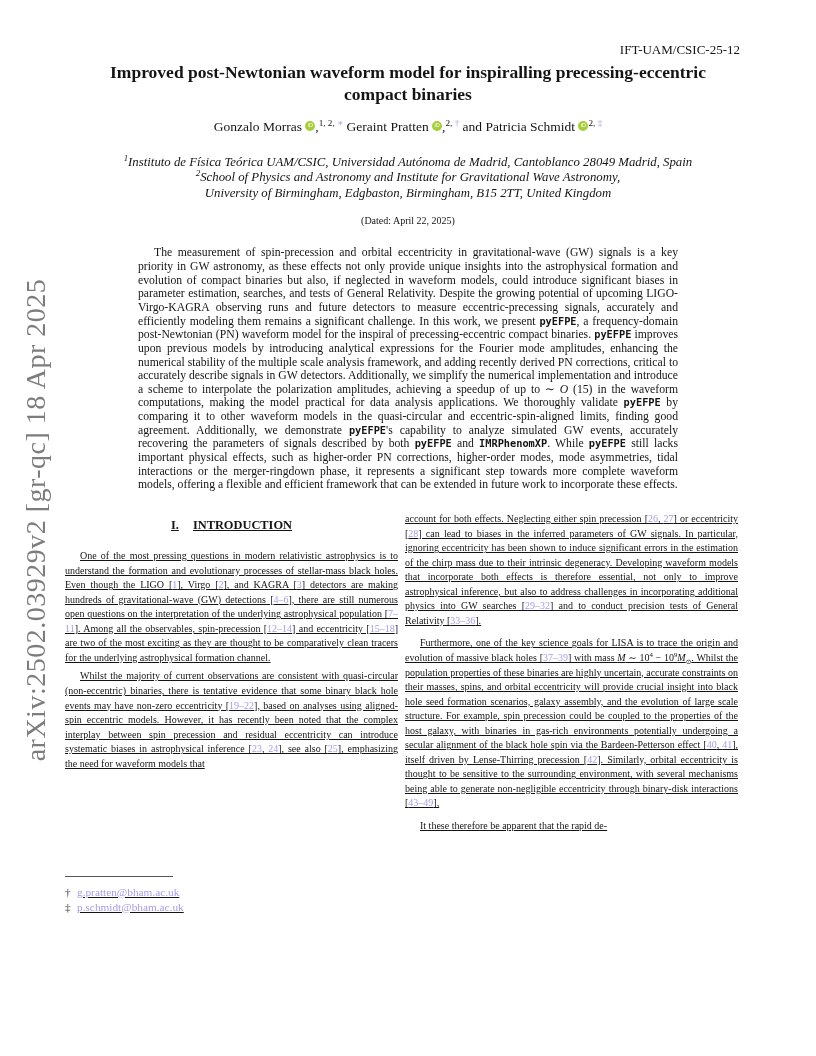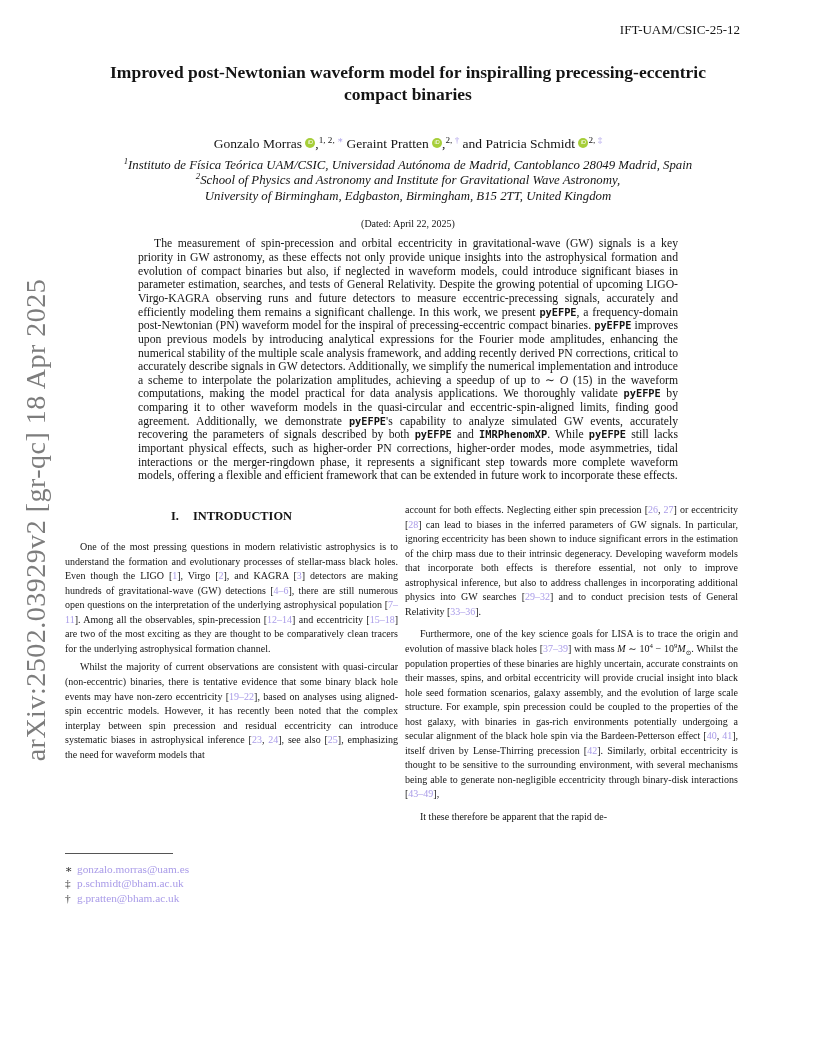--- a/index.html
+++ b/index.html
@@ -15,61 +15,62 @@
     position: absolute;
     left: 36px; top: 520px;
     transform: translate(-50%, -50%) rotate(-90deg);
     white-space: nowrap;
     font-size: 28px;
     color: #7d7d7d;
     letter-spacing: 0.5px;
   }
   .report-number {
     position: absolute;
-    top: 22px; right: 76px;
+    top: 42px; right: 76px;
     font-size: 13px;
   }
   .title {
     margin: 62px auto 4px;
     max-width: 640px;
     text-align: center;
     font-size: 17.5px;
     font-weight: bold;
     line-height: 1.25;
   }
   .authors {
-    margin-top: 30px;
+    margin-top: 13px;
     text-align: center;
     font-size: 13.5px;
   }
-  .affils { margin-top: 6px; }
+  .affils { margin-top: 20px; }
   .affil {
     text-align: center;
     font-style: italic;
     font-size: 12.8px;
     line-height: 15.5px;
   }
   .dated {
     margin-top: 14px;
     text-align: center;
     font-size: 10px;
   }
   .abstract {
     width: 540px;
-    margin: 8px auto 0;
+    margin: 20px auto 0;
     font-size: 11.7px;
     line-height: 13.65px;
     text-align: justify;
     text-indent: 16px;
   }
   .columns {
     margin: 20px 65px 0;
     display: flex;
     gap: 7px;
     height: 468px;
+    text-decoration: underline;
   }
   .col { width: 333px; }
   .col-left { display: flex; flex-direction: column; }
   .section-heading {
     text-align: center;
     font-weight: bold;
     font-size: 12.4px;
     margin: 6px 0 16px;
   }
   .section-heading .sec-label { margin-right: 14px; }
@@ -147,27 +148,24 @@
     <div class="col col-left">
       <div class="section-heading">
         <span class="sec-label">I.</span><span>INTRODUCTION</span>
       </div>
       <p class="para indent"><span class="seg-x">One of the most pressing questions in modern relativistic astrophysics is to understand the formation and evolutionary processes of stellar-mass black holes. Even though the LIGO [</span><span class="seg-c">1</span><span class="seg-x">], Virgo [</span><span class="seg-c">2</span><span class="seg-x">], and KAGRA [</span><span class="seg-c">3</span><span class="seg-x">] detectors are making hundreds of gravitational-wave (GW) detections [</span><span class="seg-c">4–6</span><span class="seg-x">], there are still numerous open questions on the interpretation of the underlying astrophysical population [</span><span class="seg-c">7–11</span><span class="seg-x">]. Among all the observables, spin-precession [</span><span class="seg-c">12–14</span><span class="seg-x">] and eccentricity [</span><span class="seg-c">15–18</span><span class="seg-x">] are two of the most exciting as they are thought to be comparatively clean tracers for the underlying astrophysical formation channel.</span></p>
       <p class="para indent"><span class="seg-x">Whilst the majority of current observations are consistent with quasi-circular (non-eccentric) binaries, there is tentative evidence that some binary black hole events may have non-zero eccentricity [</span><span class="seg-c">19–22</span><span class="seg-x">], based on analyses using aligned-spin eccentric models. However, it has recently been noted that the complex interplay between spin precession and residual eccentricity can introduce systematic biases in astrophysical inference [</span><span class="seg-c">23</span><span class="seg-x">, </span><span class="seg-c">24</span><span class="seg-x">], see also [</span><span class="seg-c">25</span><span class="seg-x">], emphasizing the need for waveform models that</span></p>
 
       <div class="footnotes">
         <div class="fn-rule"></div>
         <div class="fn-row">
-          <span class="fn-marker">∗</span><span class="fn-email">gonzalo.morras@uam.es</span>
+          <span class="fn-marker">†</span><span class="fn-email">g.pratten@bham.ac.uk</span>
         </div>
         <div class="fn-row">
           <span class="fn-marker">‡</span><span class="fn-email">p.schmidt@bham.ac.uk</span>
-        </div>
-        <div class="fn-row">
-          <span class="fn-marker">†</span><span class="fn-email">g.pratten@bham.ac.uk</span>
         </div>
       </div>
     </div>
 
     <div class="col col-right">
       <p class="para"><span class="seg-x">account for both effects.  Neglecting either spin precession [</span><span class="seg-c">26</span><span class="seg-x">, </span><span class="seg-c">27</span><span class="seg-x">] or eccentricity [</span><span class="seg-c">28</span><span class="seg-x">] can lead to biases in the inferred parameters of GW signals.  In particular, ignoring eccentricity has been shown to induce significant errors in the estimation of the chirp mass due to their intrinsic degeneracy. Developing waveform models that incorporate both effects is therefore essential, not only to improve astrophysical inference, but also to address challenges in incorporating additional physics into GW searches [</span><span class="seg-c">29–32</span><span class="seg-x">] and to conduct precision tests of General Relativity [</span><span class="seg-c">33–36</span><span class="seg-x">].</span></p>
       <p class="para indent"><span class="seg-x">Furthermore, one of the key science goals for LISA is to trace the origin and evolution of massive black holes [</span><span class="seg-c">37–39</span><span class="seg-x">] with mass </span><span class="seg-i">M</span><span class="seg-x"> ∼ 10</span><sup class="seg-sup">4</sup><span class="seg-x"> − 10</span><sup class="seg-sup">9</sup><span class="seg-i">M</span><sub class="seg-sub">⊙</sub><span class="seg-x">. Whilst the population properties of these binaries are highly uncertain, accurate constraints on their masses, spins, and orbital eccentricity will provide crucial insight into black hole seed formation scenarios, galaxy assembly, and the evolution of large scale structure. For example, spin precession could be coupled to the properties of the host galaxy, with binaries in gas-rich environments potentially undergoing a secular alignment of the black hole spin via the Bardeen-Petterson effect [</span><span class="seg-c">40</span><span class="seg-x">, </span><span class="seg-c">41</span><span class="seg-x">], itself driven by Lense-Thirring precession [</span><span class="seg-c">42</span><span class="seg-x">]. Similarly, orbital eccentricity is thought to be sensitive to the surrounding environment, with several mechanisms being able to generate non-negligible eccentricity through binary-disk interactions [</span><span class="seg-c">43–49</span><span class="seg-x">],</span></p>
       <p class="para indent"><span class="seg-x">It these therefore be apparent that the rapid de-</span></p>
     </div>
 

